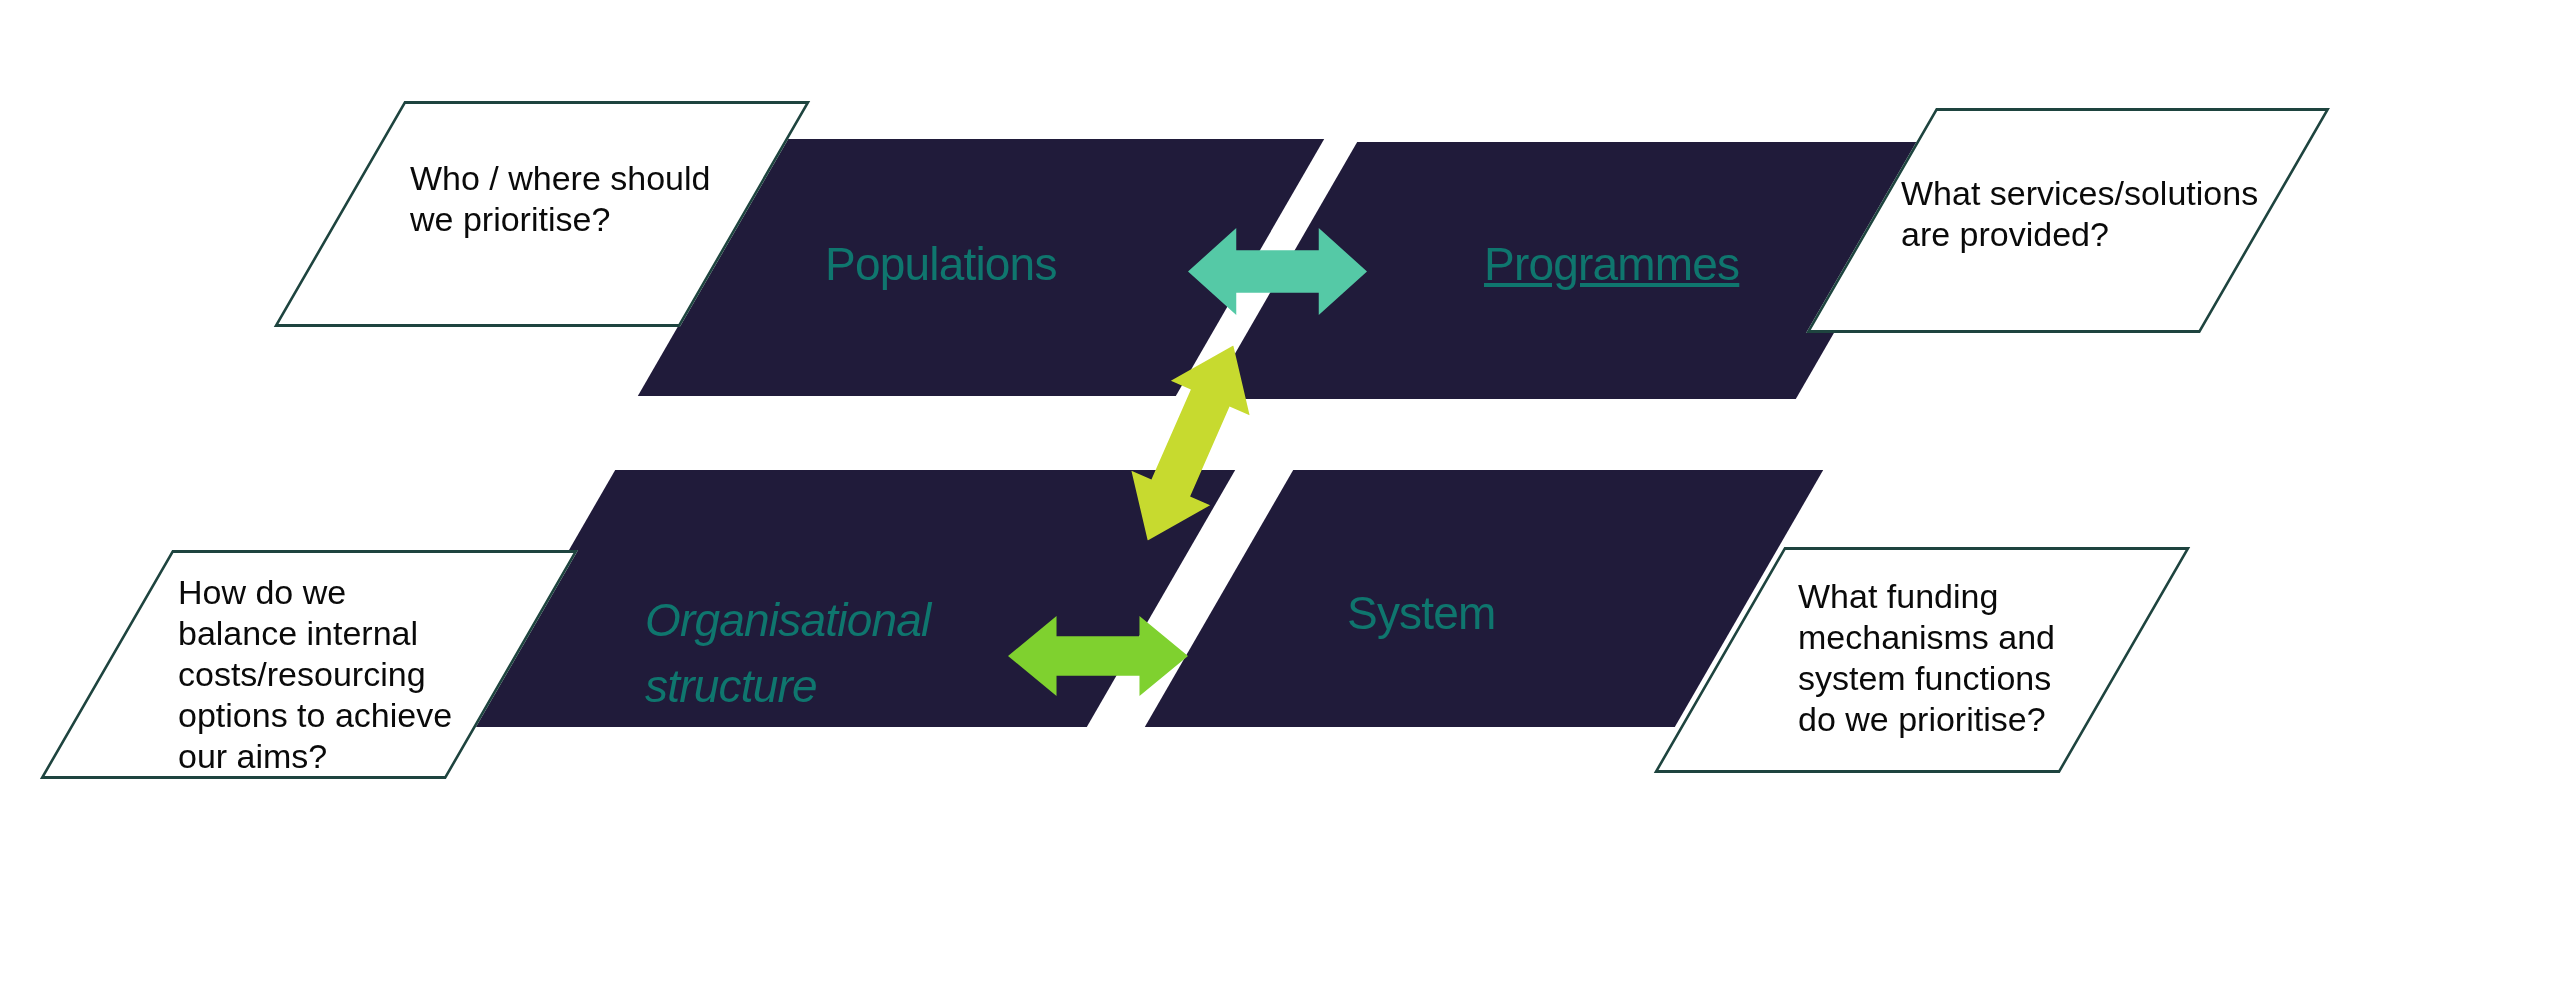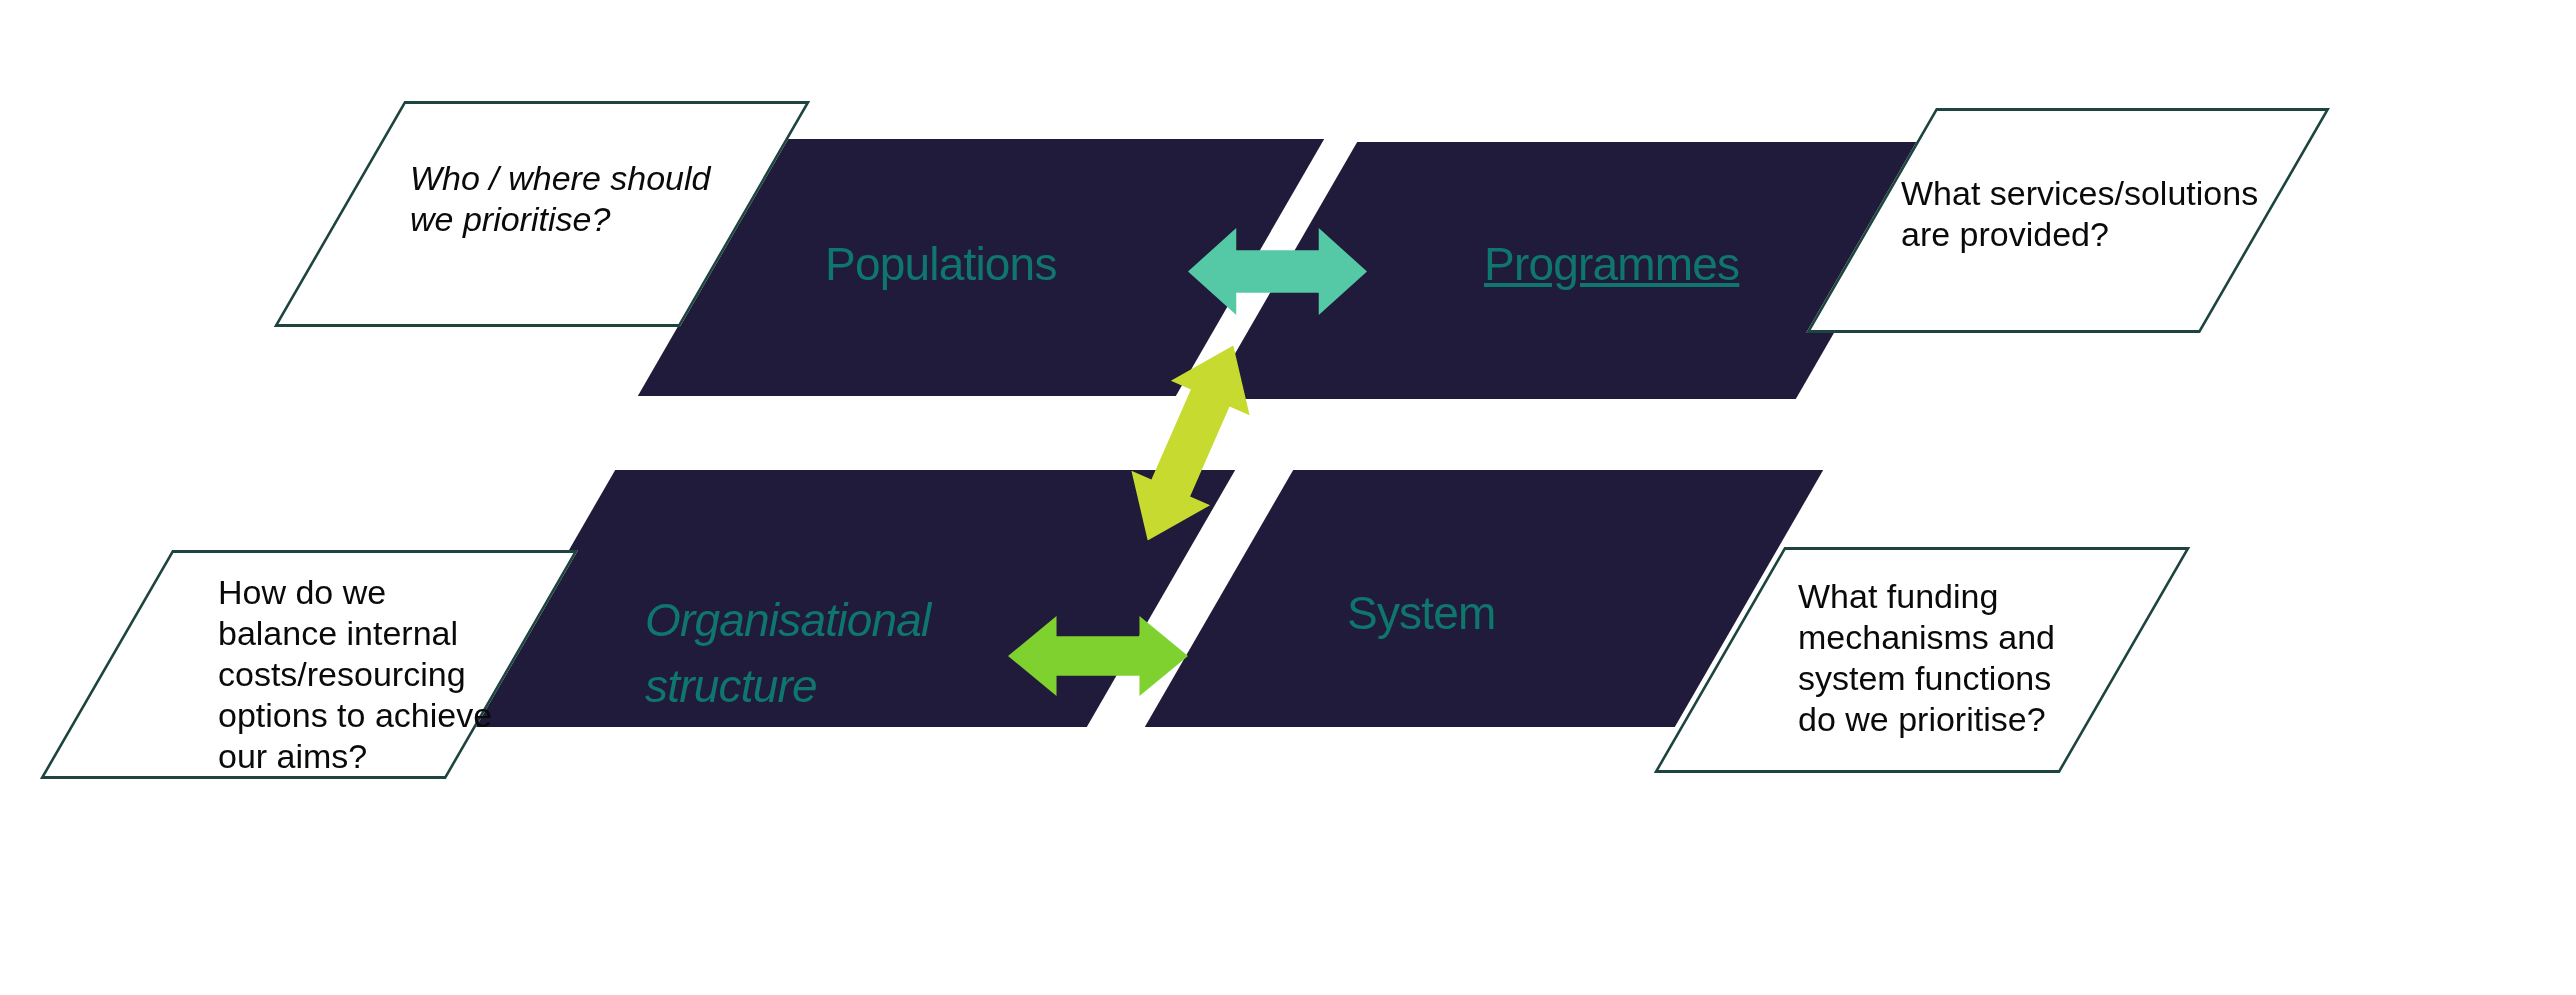--- a/index.html
+++ b/index.html
@@ -57,23 +57,23 @@
   .note-q4 { left: 1719px; top: 547px; width: 406px; height: 226px; }
 
   .note-text {
     position: absolute;
     color: #0A0A0A;
     font-size: 34px;
     line-height: 41px;
     white-space: pre-line;
     z-index: 3;
   }
-  .text-q1 { left: 410px;  top: 158px; width: 359px; font-style: italic; }
+  .text-q1 { left: 410px;  top: 158px; width: 359px; }
   .text-q2 { left: 1901px; top: 173px; width: 390px; }
-  .text-q3 { left: 178px;  top: 572px; width: 343px; margin-left: 40px; }
+  .text-q3 { left: 178px;  top: 572px; width: 343px; }
   .text-q4 { left: 1798px; top: 576px; width: 343px; }
 
   
   .arrow {
     position: absolute;
     z-index: 5;
   }
   .arrow svg { display: block; width: 100%; height: 100%; }
   .arrow-teal       { left: 1188px; top: 228px; width: 179px; height: 87px; }
   .arrow-chartreuse { left: 1084px; top: 400px; width: 213px; height: 86px;

